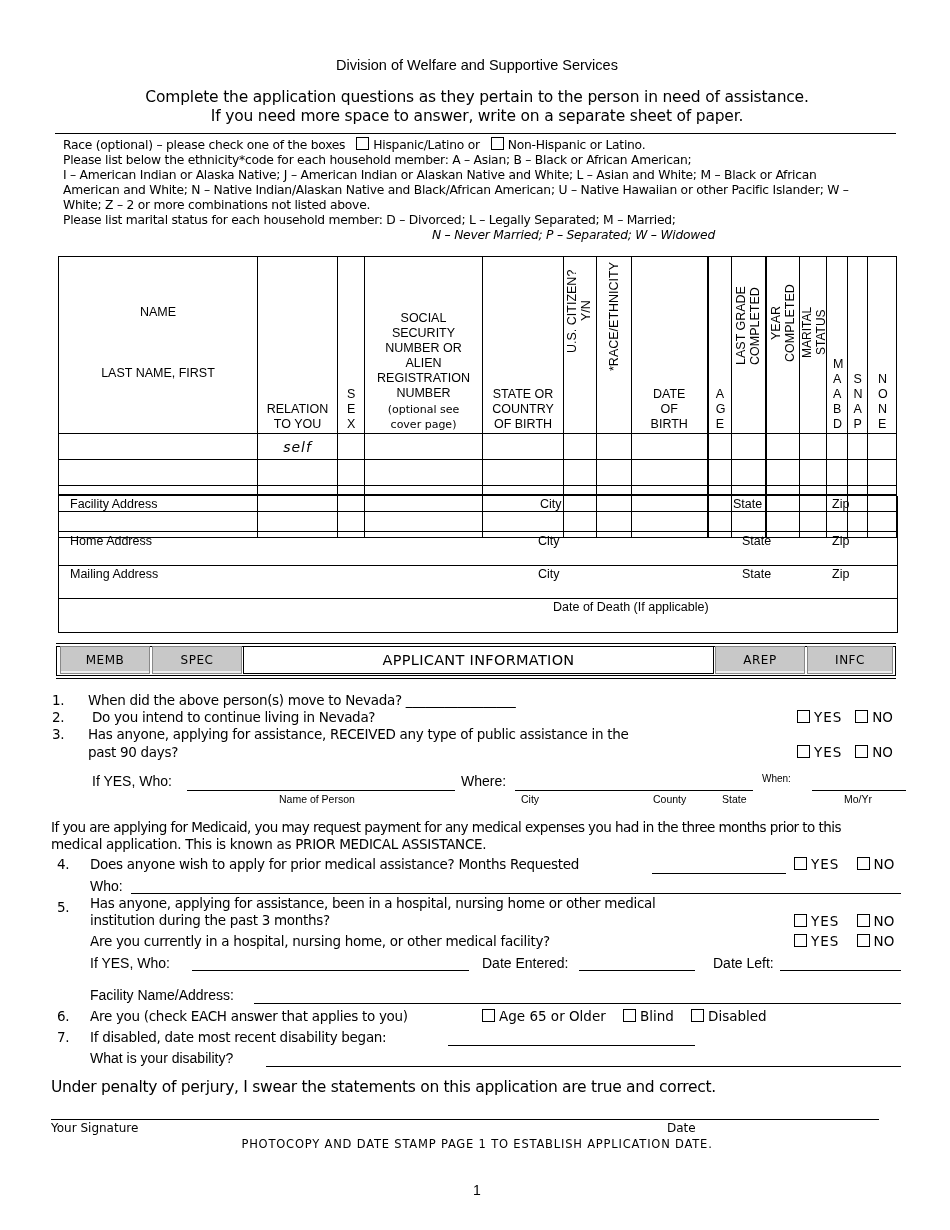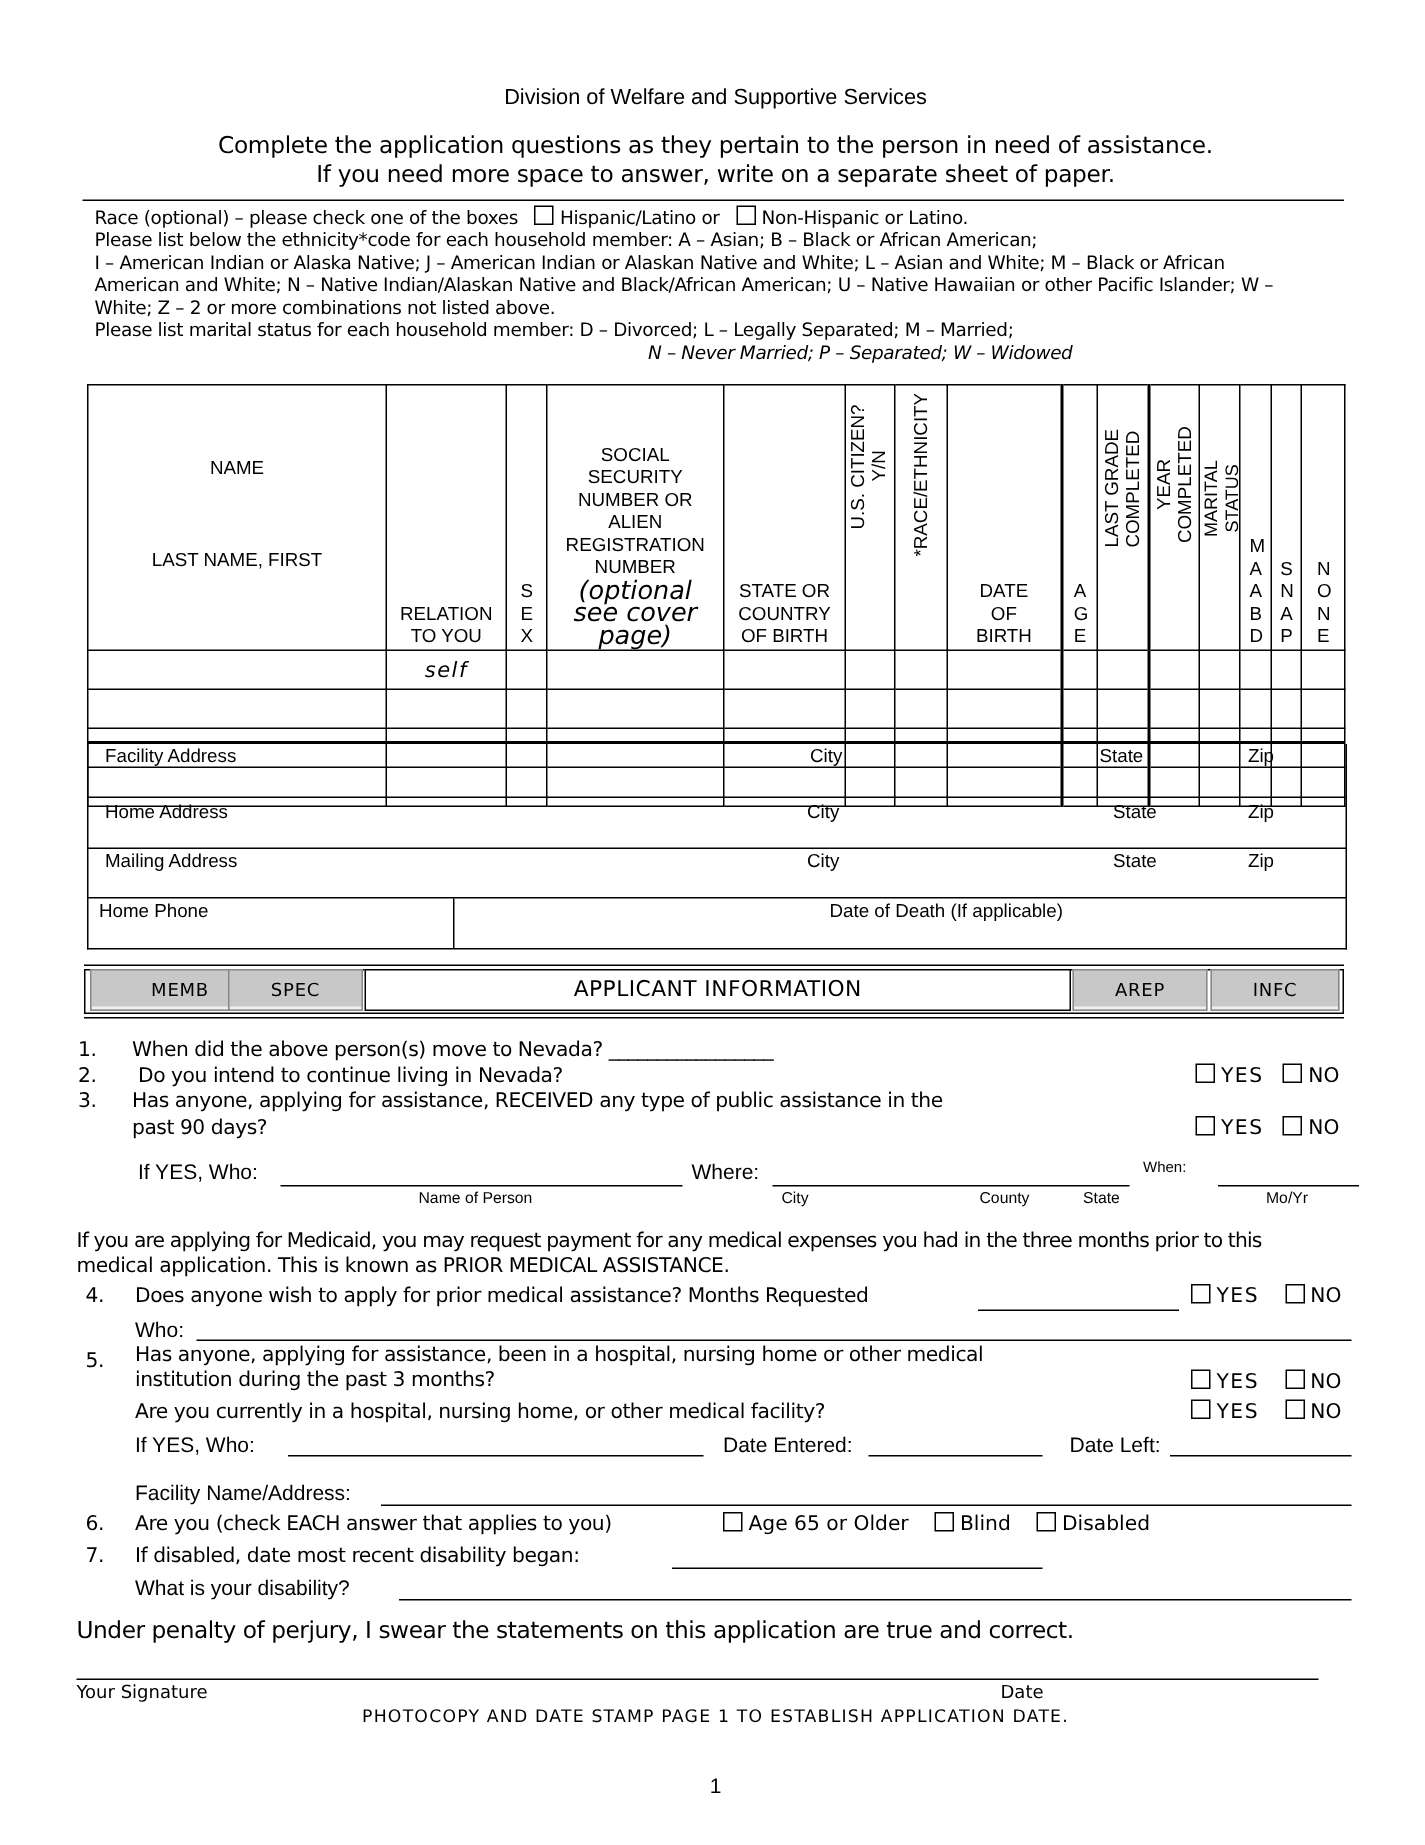--- a/index.html
+++ b/index.html
@@ -66,21 +66,21 @@
   <tbody>
       <tr>
     <th style="vertical-align:top;">
       <div style="margin-top:48px;">NAME</div>
       <div style="margin-top:46px;">LAST NAME, FIRST</div>
     </th>
     <th><span class="stack" style="width:70px;">RELATION TO YOU</span></th>
     <th><span class="stack" style="width:8px;word-wrap:break-word;">S E X</span></th>
     <th>
       <span class="stack" style="width:110px;">SOCIAL SECURITY NUMBER OR ALIEN REGISTRATION NUMBER</span>
-      <span class="stack sans2" style="font-style:italic;font-size:17px;width:100px;">(optional see cover page)</span>
+      <span class="stack sans2" style="font-size:11px;width:100px;">(optional see cover page)</span>
     </th>
     <th><span class="stack" style="width:70px;">STATE OR COUNTRY OF BIRTH</span></th>
     <th style="vertical-align:top;padding-top:4px;"><span class="vert" style="height:100px;width:30px;">U.S. CITIZEN? Y/N</span></th>
     <th style="vertical-align:top;padding-top:4px;"><span class="vert" style="height:110px;">*RACE/ETHNICITY</span></th>
     <th><span class="stack" style="width:42px;">DATE OF BIRTH</span></th>
     <th class="thick-l"><span class="stack" style="width:8px;">A G E</span></th>
     <th class="thick-r" style="vertical-align:top;padding-top:24px;"><span class="vert" style="height:90px;">LAST GRADE COMPLETED</span></th>
     <th style="vertical-align:top;padding-top:26px;"><span class="vert" style="height:80px;">YEAR COMPLETED</span></th>
     <th style="vertical-align:top;padding-top:40px;"><span class="vert" style="height:70px;font-size:12px;">MARITAL STATUS</span></th>
     <th><span class="stack" style="width:8px;">M A A B D</span></th>
@@ -171,31 +171,28 @@
   <span class="abs" style="left:683px;top:2px;">State</span>
   <span class="abs" style="left:773px;top:2px;">Zip</span>
 </div>
 <div class="addr" style="top:566px;height:32px;">
   <span class="abs" style="left:11px;top:1px;">Mailing Address</span>
   <span class="abs" style="left:479px;top:1px;">City</span>
   <span class="abs" style="left:683px;top:1px;">State</span>
   <span class="abs" style="left:773px;top:1px;">Zip</span>
 </div>
 <div class="addr" style="top:599px;height:33px;">
-  <div class="abs" style="left:0;top:0;width:243px;height:33px;border-right:1px solid #000;">
-    <span class="abs" style="left:7px;top:1px;">Home Phone</span>
-  </div>
   <div class="abs" style="left:487px;top:0;width:350px;height:33px;">
     <span class="abs" style="left:7px;top:1px;">Date of Death (If applicable)</span>
   </div>
 </div>
 
 <div class="tabbar">
   <div class="inner"></div>
-  <div class="tbtn" style="left:4px;width:88px;padding-left:15px;">MEMB</div>
+  <div class="tbtn" style="left:4px;width:88px;">MEMB</div>
   <div class="tbtn" style="left:96px;width:88px;">SPEC</div>
   <div class="abs sans2" style="left:187px;width:469px;top:2px;height:26px;border:1px solid #000;background:#fff;text-align:center;line-height:26px;font-size:14.5px;letter-spacing:0.3px;">APPLICANT INFORMATION</div>
   <div class="tbtn" style="left:659px;width:88px;">AREP</div>
   <div class="tbtn" style="left:751px;width:84px;">INFC</div>
 </div>
 
 <div class="abs q" style="left:52px;top:692px;">1.</div>
 <div class="abs q" style="left:88px;top:692px;">
   <span>When did the above person(s) move to Nevada?</span>
   <span>_________________</span>

